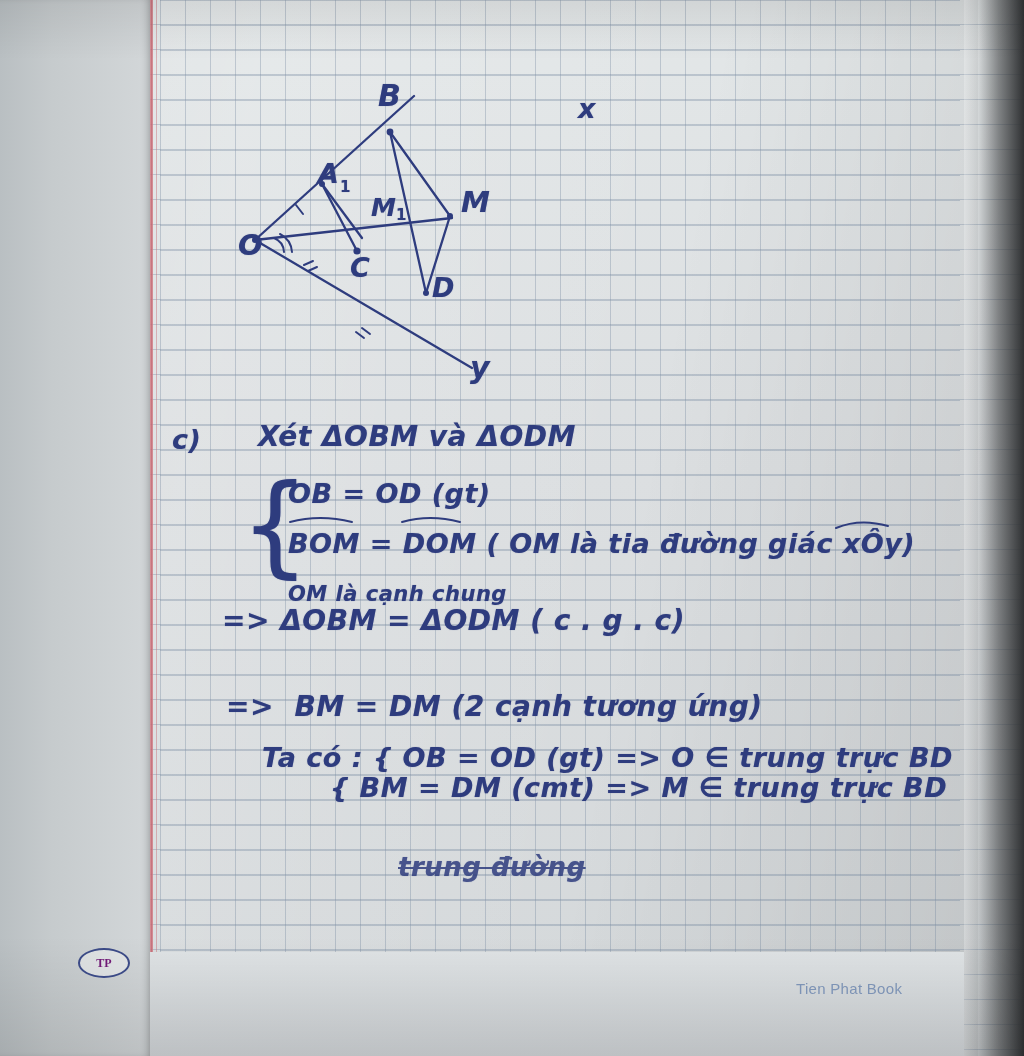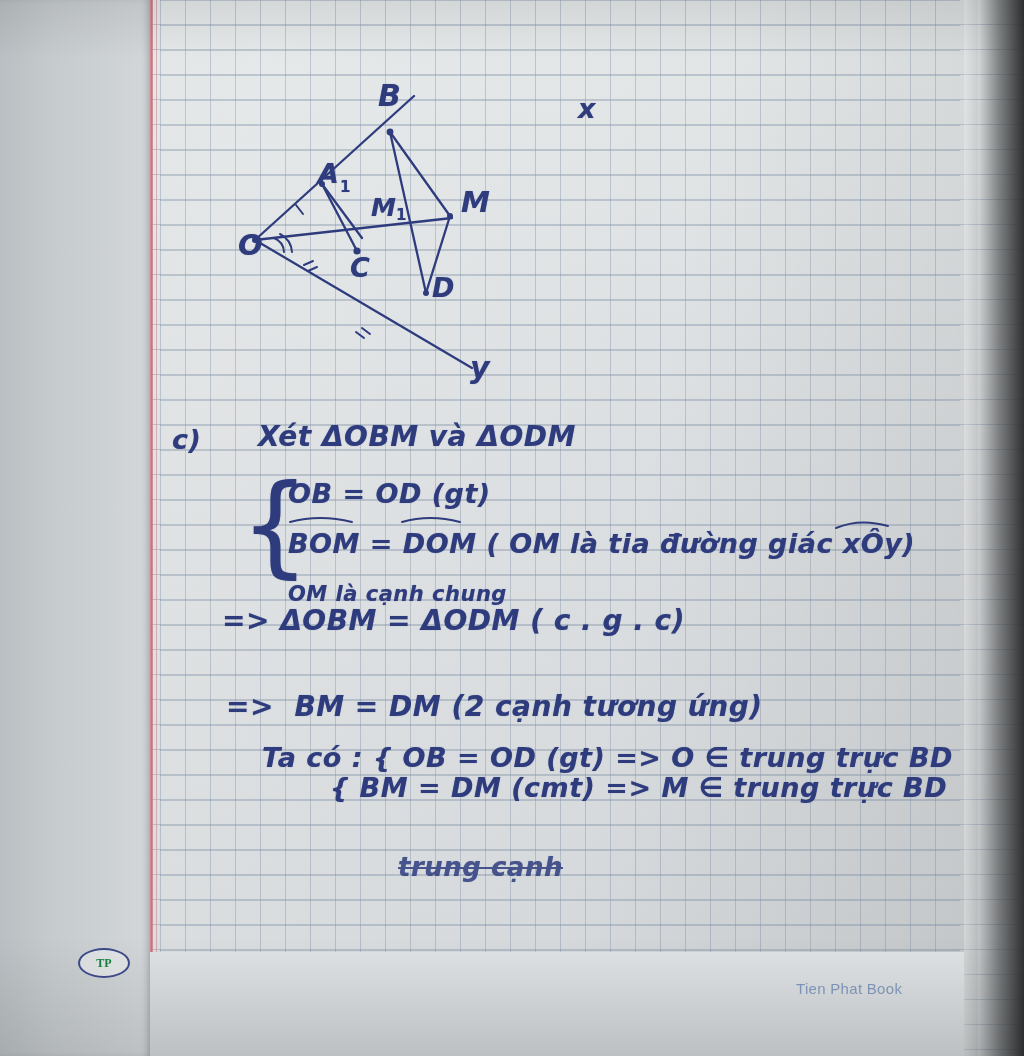--- a/index.html
+++ b/index.html
@@ -86,21 +86,21 @@
   .hw{ font-style:italic; }
 
   
   #figure{position:absolute;left:200px;top:50px;width:400px;height:340px;}
 
   
   .tp-logo{
     position:absolute;left:78px;top:948px;
     width:48px;height:26px;border:2px solid #3b4a86;border-radius:50%;
     display:flex;align-items:center;justify-content:center;
-    color:#15803d;font-size:12px;font-weight:bold;font-family:"Liberation Serif", serif;
+    color:#701a75;font-size:12px;font-weight:bold;font-family:"Liberation Serif", serif;
     background:rgba(255,255,255,0.35);
   }
   .brand{
     position:absolute;left:776px;top:980px;
     color:#7d93b5;font-size:15px;font-family:"Liberation Sans", sans-serif;
     letter-spacing:.3px;
     margin-left:20px;
   }
   .bottom-band{
     position:absolute;left:150px;top:952px;right:60px;height:104px;
@@ -185,21 +185,21 @@
   <div class="ink" style="left:240px;top:470px;font-size:110px;line-height:110px;font-weight:400;">{</div>
 
   <div class="ink hw" style="left:288px;top:478px;font-size:27px;">OB = OD (gt)</div>
   <div class="ink hw" style="left:288px;top:528px;font-size:27px;">BOM = DOM ( OM là tia đường giác xÔy)</div>
   <div class="ink hw" style="left:288px;top:582px;font-size:21px;">OM là cạnh chung</div>
   <div class="ink hw" style="left:222px;top:604px;font-size:28px;">=&gt; ΔOBM = ΔODM ( c . g . c)</div>
   <div class="ink hw" style="left:226px;top:690px;font-size:28px;">=&gt;  BM = DM (2 cạnh tương ứng)</div>
   <div class="ink hw" style="left:262px;top:742px;font-size:27px;">Ta có : { OB = OD (gt) =&gt; O ∈ trung trực BD</div>
   <div class="ink hw" style="left:330px;top:772px;font-size:27px;">{ BM = DM (cmt) =&gt; M ∈ trung trực BD</div>
 
-  <div class="ink hw" style="left:398px;top:852px;font-size:26px;text-decoration:line-through;opacity:.85;">trung cạnh</div>
+  <div class="ink hw" style="left:398px;top:852px;font-size:26px;text-decoration:line-through;opacity:.85;">trung đường</div>
 
   <svg style="position:absolute;left:0;top:0;width:1024px;height:1056px;pointer-events:none;">
     <g stroke="#2e3c7e" stroke-width="2" fill="none" stroke-linecap="round">
       <path d="M290,522 q30,-8 62,0"></path>
       <path d="M402,522 q28,-8 58,0"></path>
       <path d="M836,528 q24,-10 52,-2"></path>
       <path d="M288,508 l62,0" opacity="0"></path>
     </g>
   </svg>
 

